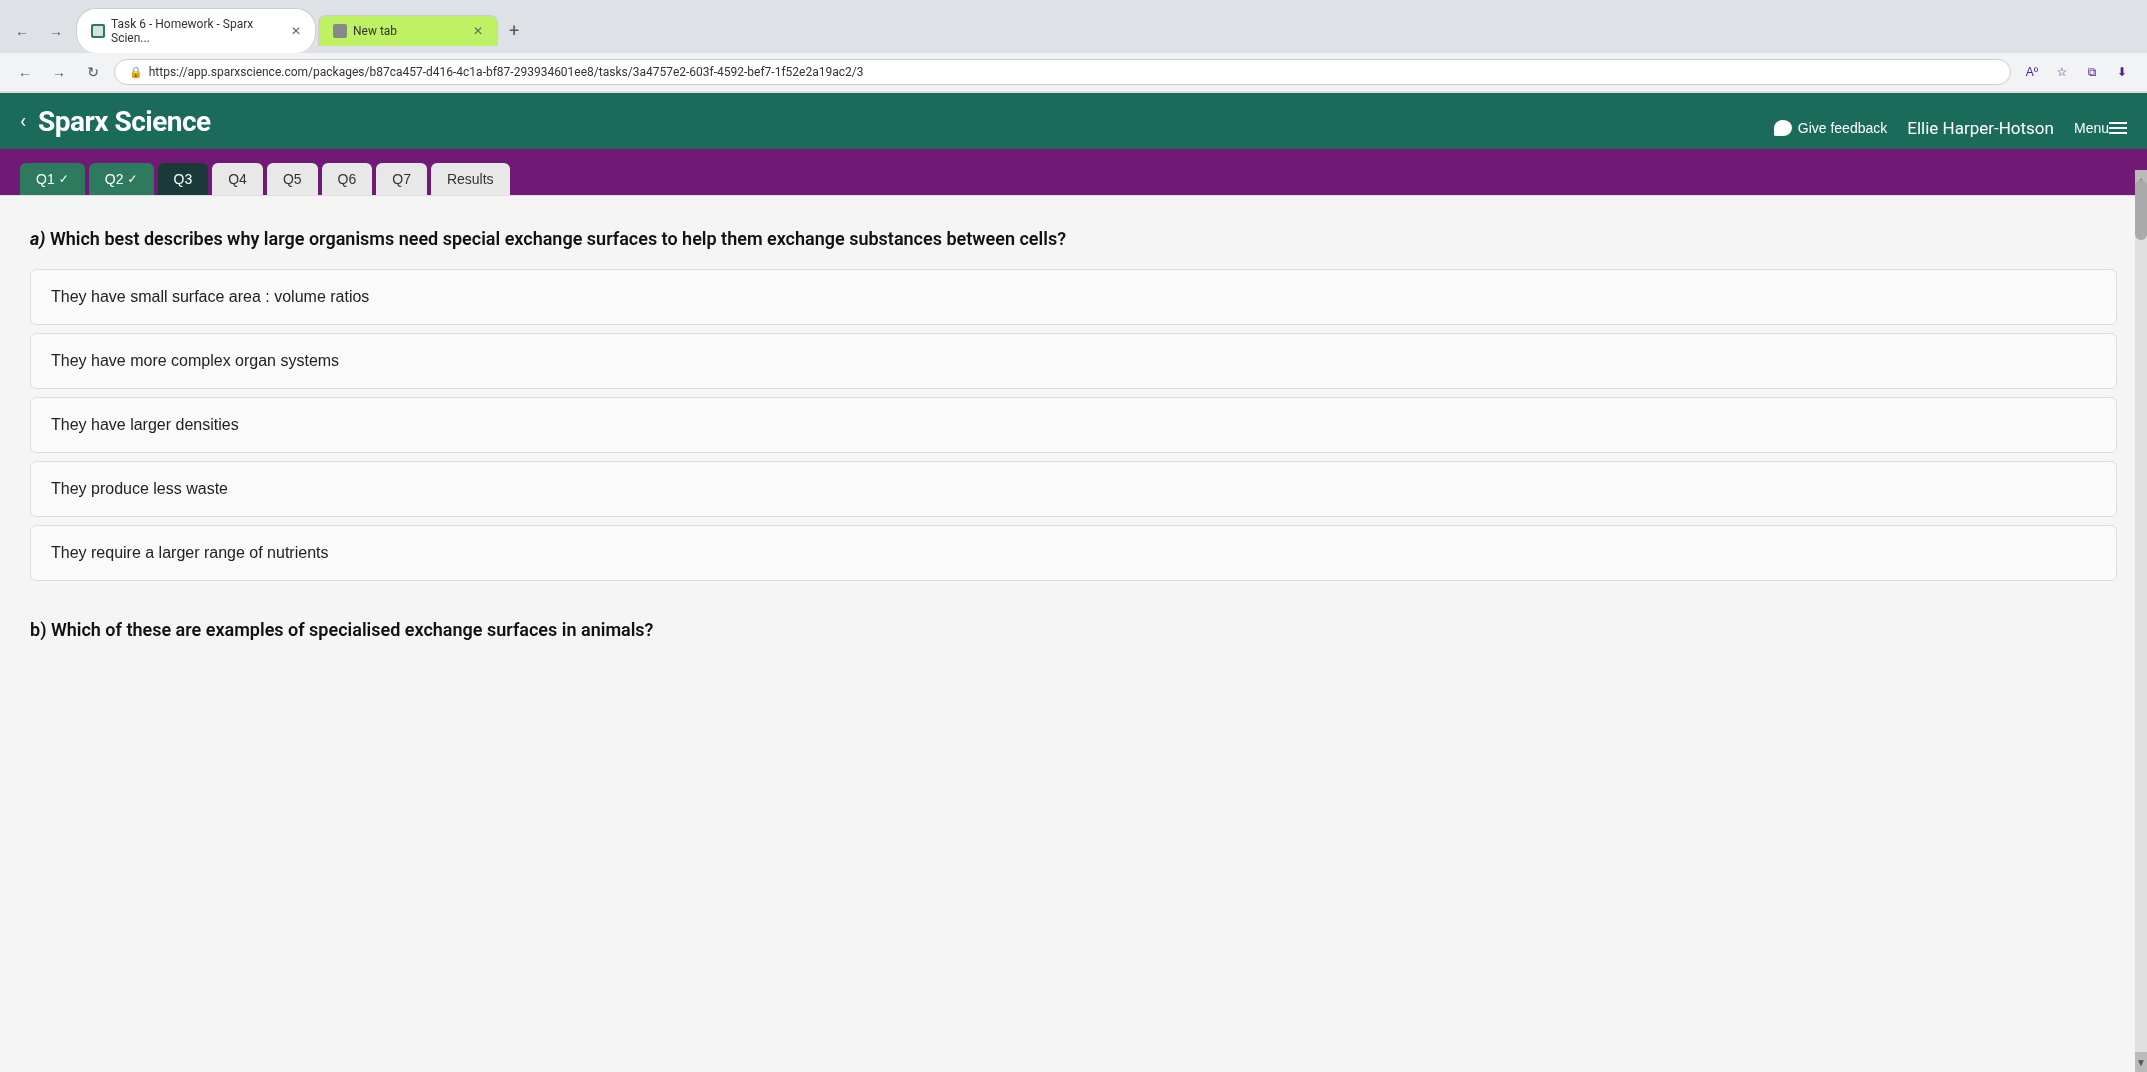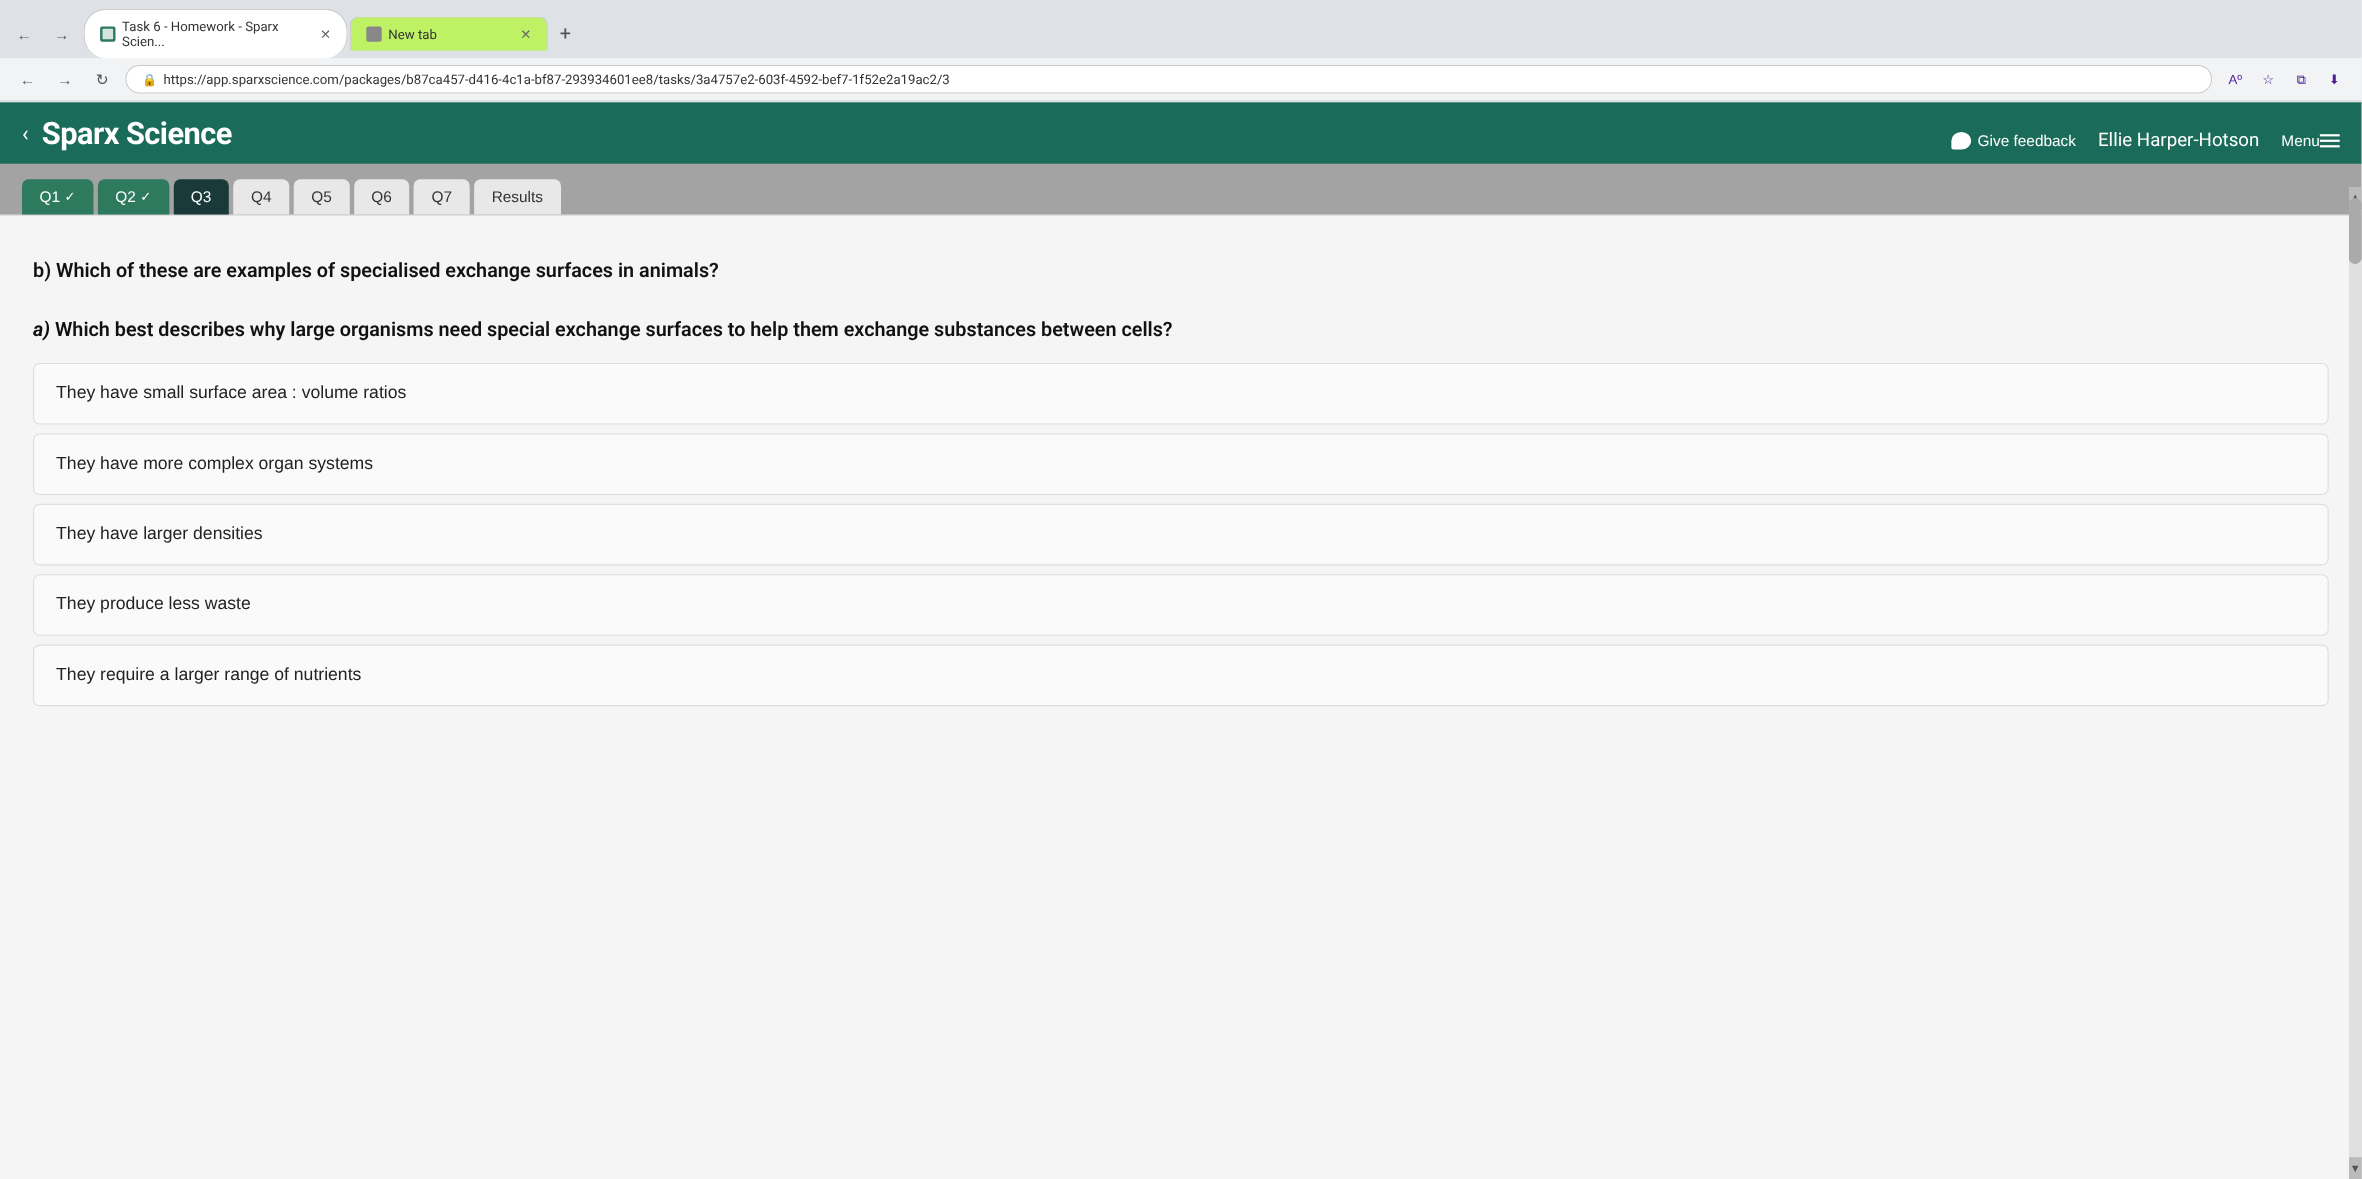--- a/index.html
+++ b/index.html
@@ -233,21 +233,21 @@
 
     .hamburger span {
       display: block;
       width: 18px;
       height: 2px;
       background: white;
     }
 
     
     .question-tabs {
-      background: #a3a3a3;
+      background: #701a75;
       padding: 14px 20px 0 20px;
       display: flex;
       gap: 4px;
       border-bottom: 1px solid #e0e0e0;
     }
 
     .q-tab {
       padding: 8px 16px;
       border-radius: 6px 6px 0 0;
       font-size: 14px;
@@ -447,47 +447,47 @@
     <span>Q7</span>
   </button>
   <button class="q-tab">
     <span>Results</span>
   </button>
 </div>
 
 <div class="main-content">
 
   <div class="question-section">
+    <p class="question-label">
+      <span class="part">a)</span>
+      <span>Which best describes why large organisms need special exchange surfaces to help them exchange substances between cells?</span>
+    </p>
+
+    <button class="answer-option">
+      <span>They have small surface area : volume ratios</span>
+    </button>
+    <button class="answer-option">
+      <span>They have more complex organ systems</span>
+    </button>
+    <button class="answer-option">
+      <span>They have larger densities</span>
+    </button>
+    <button class="answer-option">
+      <span>They produce less waste</span>
+    </button>
+    <button class="answer-option">
+      <span>They require a larger range of nutrients</span>
+    </button>
+  </div>
+
+  <div class="question-section">
     <p class="section-b-label">
       <span class="part">b)</span>
       <span>Which of these are examples of specialised exchange surfaces in animals?</span>
     </p>
   </div>
 
-  <div class="question-section">
-    <p class="question-label">
-      <span class="part">a)</span>
-      <span>Which best describes why large organisms need special exchange surfaces to help them exchange substances between cells?</span>
-    </p>
-
-    <button class="answer-option">
-      <span>They have small surface area : volume ratios</span>
-    </button>
-    <button class="answer-option">
-      <span>They have more complex organ systems</span>
-    </button>
-    <button class="answer-option">
-      <span>They have larger densities</span>
-    </button>
-    <button class="answer-option">
-      <span>They produce less waste</span>
-    </button>
-    <button class="answer-option">
-      <span>They require a larger range of nutrients</span>
-    </button>
-  </div>
-
   <div class="scrollbar-track">
     <div class="scroll-arrow top">▲</div>
     <div class="scrollbar-thumb"></div>
     <div class="scroll-arrow bottom">▼</div>
   </div>
 </div>
 
 </body></html>

